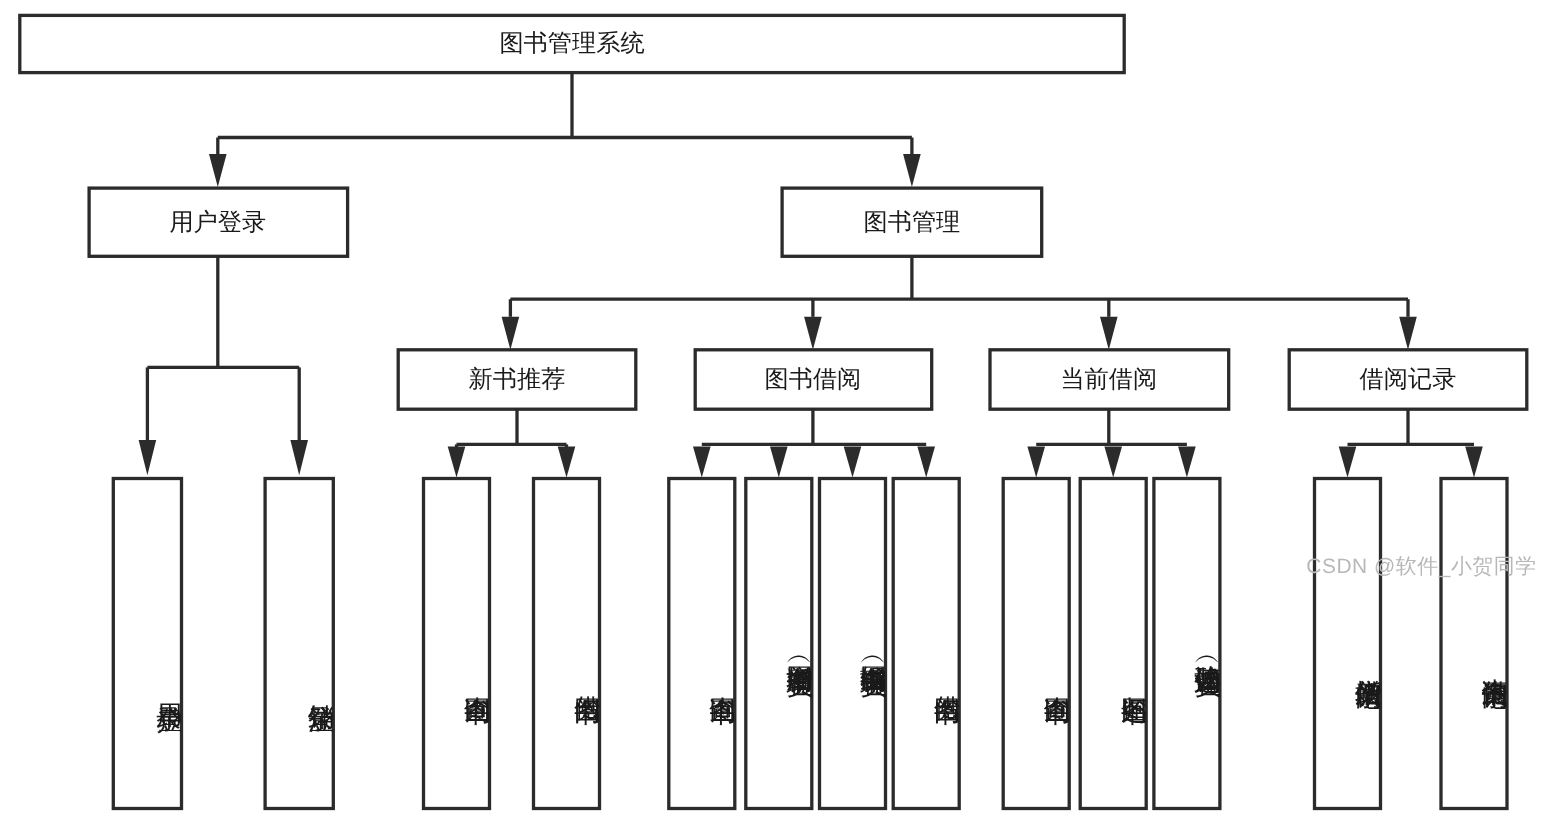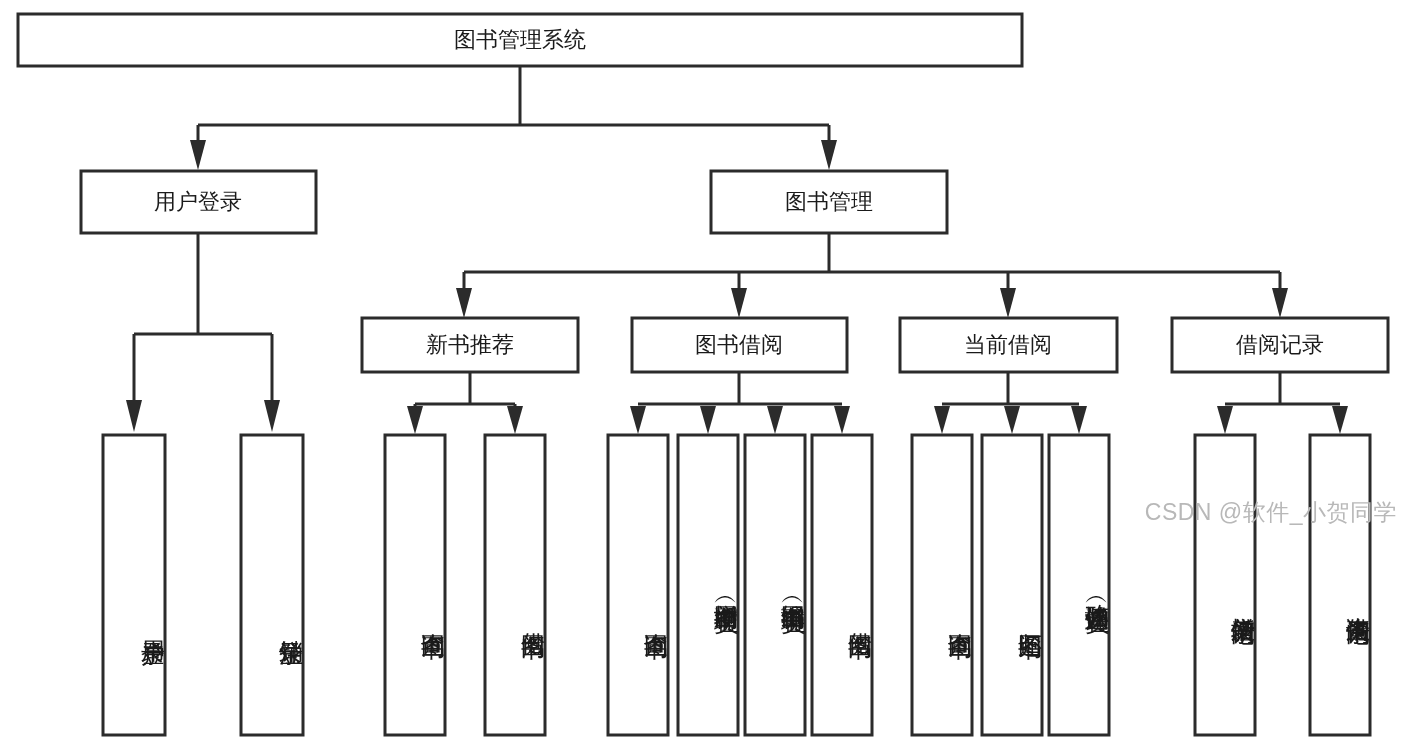--- a/index.html
+++ b/index.html
@@ -64,21 +64,21 @@
     pointer-events: none;
     display: flex;
     align-items: flex-start;
     justify-content: center;
   }
   .watermark {
     position: absolute;
     right: 8px;
     bottom: 4px;
     font-family: "Liberation Sans", "DejaVu Sans", sans-serif;
-    font-size: 23px;
+    font-size: 19px;
     color: #b8b8b8;
     white-space: nowrap;
     letter-spacing: 0.5px;
   }
 </style>
 </head>
 <body>
 
 <div id="diagram-root">
 

